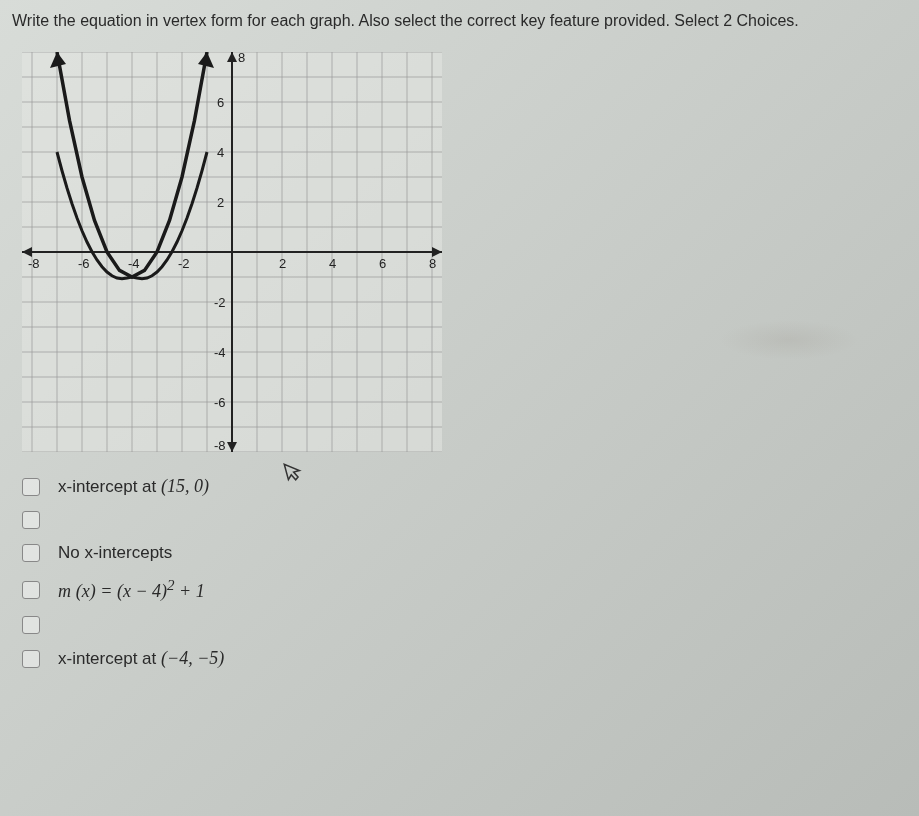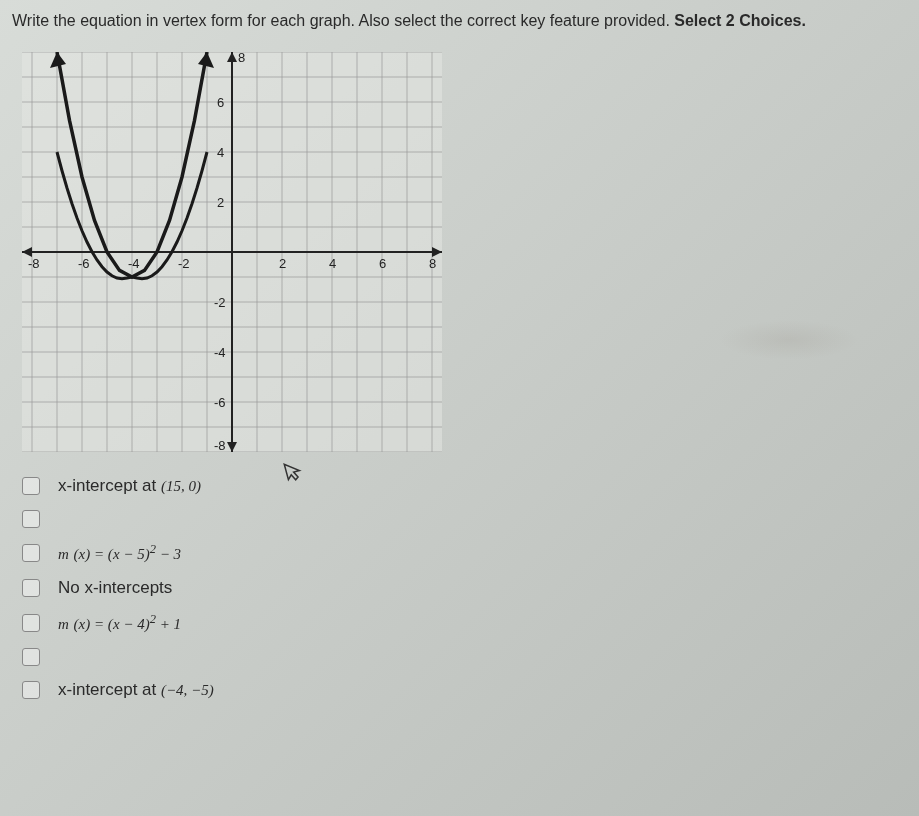--- a/index.html
+++ b/index.html
@@ -10,21 +10,21 @@
     font-family: Arial, sans-serif;
     padding: 10px 12px;
     position: relative;
   }
   .instruction {
     font-size: 16px;
     color: #2a2a2a;
     margin-bottom: 20px;
     line-height: 1.4;
   }
-  .instruction .bold { font-weight: bold; }
+  .instruction .bold { font-weight: normal; }
   .graph-wrap {
     margin-left: 10px;
     margin-bottom: 20px;
   }
   .graph {
     width: 420px;
     height: 400px;
     position: relative;
   }
   .cursor-icon {
@@ -48,21 +48,21 @@
   }
   .checkbox {
     width: 18px;
     height: 18px;
     border: 1px solid #888;
     border-radius: 3px;
     background: rgba(255,255,255,0.4);
     margin-right: 18px;
     flex-shrink: 0;
   }
-  .math { font-family: 'Times New Roman', serif; font-style: italic; font-size: 15px; }
+  .math { font-family: 'Times New Roman', serif; font-style: italic; font-size: 18px; }
   .smudge {
     position: absolute;
     right: 60px;
     top: 320px;
     width: 140px;
     height: 40px;
     background: radial-gradient(ellipse, rgba(140,130,120,0.15), transparent 70%);
     border-radius: 50%;
   }
 </style>
@@ -218,24 +218,20 @@
 <div class="options">
   <div class="option-row">
     <div class="checkbox"></div>
     <div>x-intercept at <span class="math rm">(15, 0)</span></div>
   </div>
   <div class="option-row">
     <div class="checkbox"></div>
   </div>
   <div class="option-row">
     <div class="checkbox"></div>
-    <div><span class="math">m</span> <span class="math rm">(</span><span class="math">x</span><span class="math rm">) = (</span><span class="math">x</span><span class="math rm"> − 5)<sup>2</sup> − 3</span></div>
-  </div>
-  <div class="option-row">
-    <div class="checkbox"></div>
     <div>No x-intercepts</div>
   </div>
   <div class="option-row">
     <div class="checkbox"></div>
     <div><span class="math">m</span> <span class="math rm">(</span><span class="math">x</span><span class="math rm">) = (</span><span class="math">x</span><span class="math rm"> − 4)<sup>2</sup> + 1</span></div>
   </div>
   <div class="option-row">
     <div class="checkbox"></div>
   </div>
   <div class="option-row">

